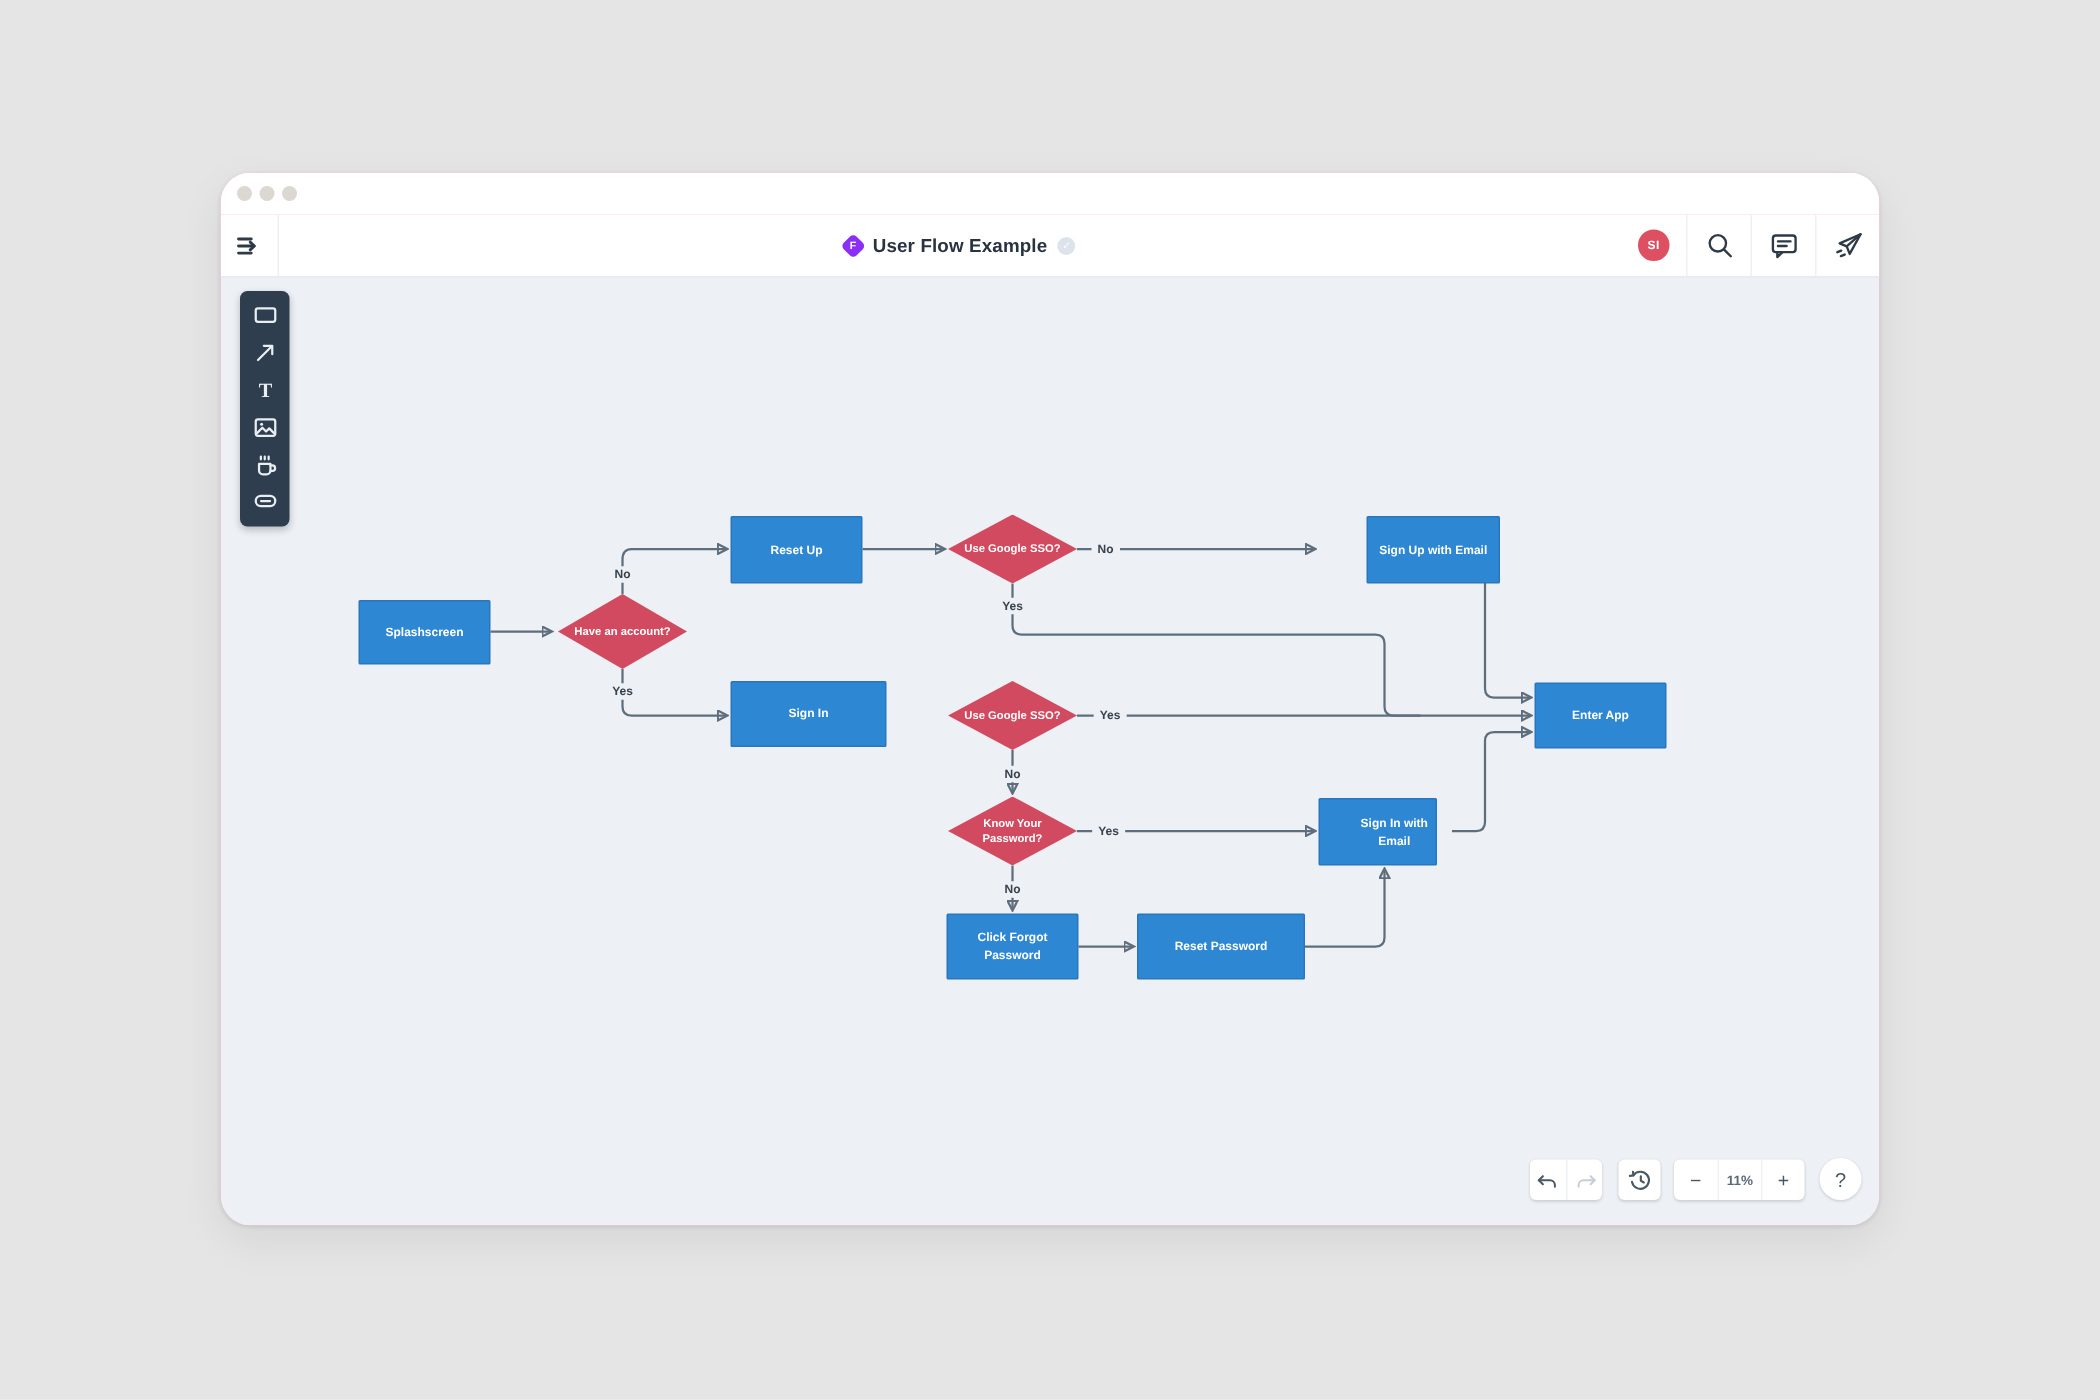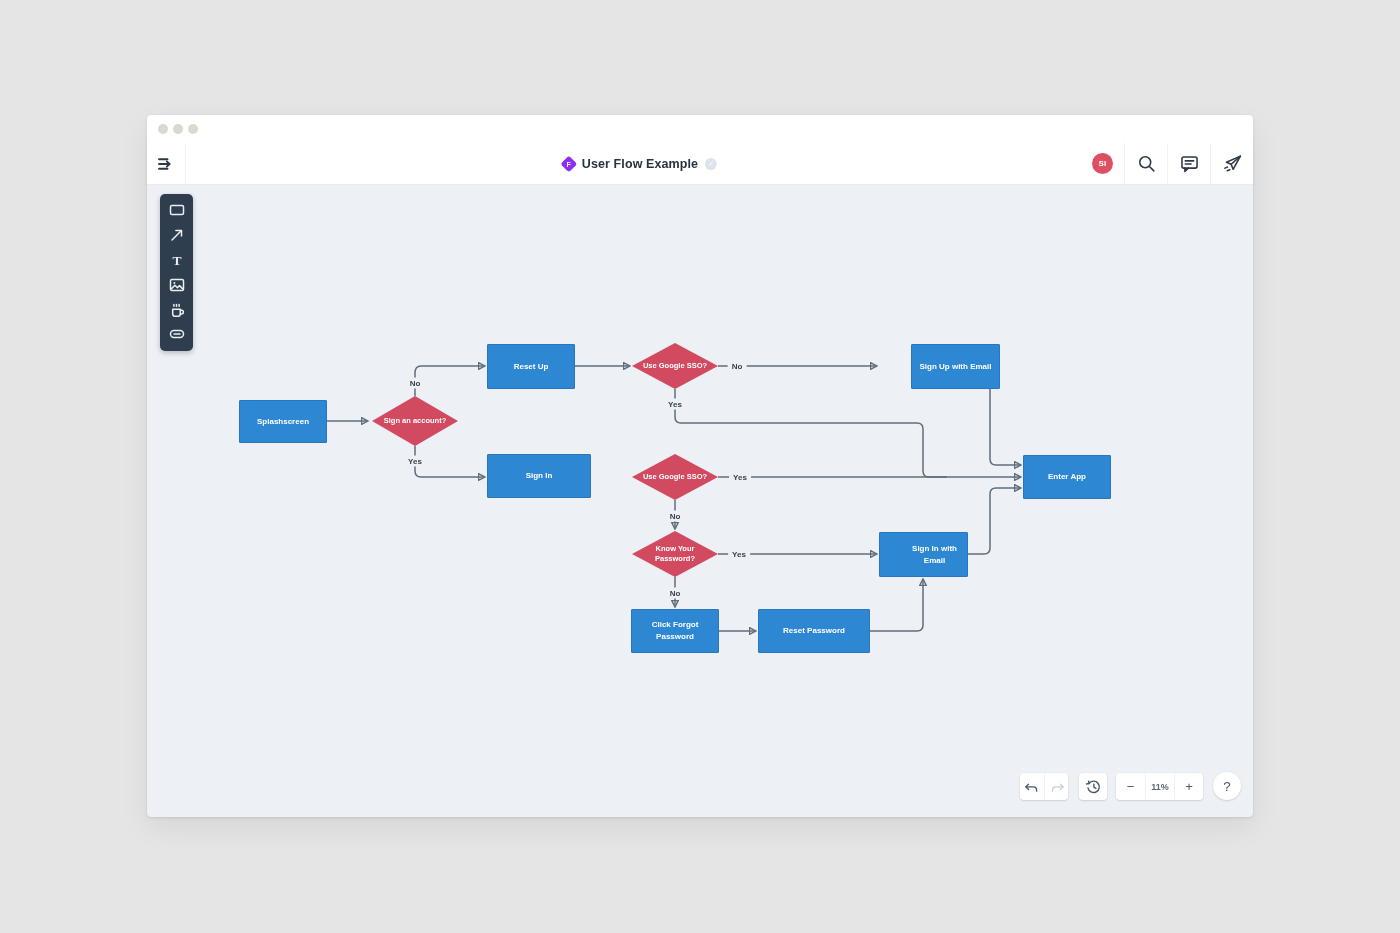--- a/index.html
+++ b/index.html
@@ -6,21 +6,21 @@
   html, body { width: 1400px; height: 933px; }
   body {
     background: #e5e5e6;
     font-family: "Liberation Sans", sans-serif;
     position: relative;
     overflow: hidden;
   }
   .window {
     position: absolute; left: 147px; top: 115px;
     width: 1106px; height: 702px;
-    background: #f9a8d4; border-radius: 4px;
+    background: #f9a8d4; border-radius: 20px;
     box-shadow: 0 1px 3px rgba(0,0,0,.10), 0 10px 30px rgba(0,0,0,.07);
     overflow: hidden;
   }
   
   .titlebar { height: 28px; display: flex; align-items: center; padding-left: 11px; gap: 5px; background: #fff; }
   .dot { width: 10px; height: 10px; border-radius: 50%; background: #dbd8d2; }
   
   .header { position: relative; height: 42px; background: #fff; border-bottom: 1px solid #e9ebee; }
   .menu-btn {
     position: absolute; left: 0; top: 0; width: 39px; height: 100%;
@@ -221,41 +221,41 @@
             <path d="M7 10h6"></path>
           </svg>
         </button>
       </div>
 
     <div id="nodes-layer">
         <div class="node process" style="left: 92px; top: 215px; width: 88px; height: 43px;">
           <span>Splashscreen</span>
         </div>
         <div class="node decision" style="left: 225px; top: 211px; width: 86px; height: 50px;">
-          <span>Sign an account?</span>
+          <span>Have an account?</span>
         </div>
         <div class="node process" style="left: 340px; top: 159px; width: 88px; height: 45px;">
           <span>Reset Up</span>
         </div>
         <div class="node decision" style="left: 485px; top: 158px; width: 86px; height: 46px;">
           <span>Use Google SSO?</span>
         </div>
         <div class="node process" style="left: 764px; top: 159px; width: 89px; height: 45px;">
           <span>Sign Up with Email</span>
         </div>
         <div class="node process" style="left: 340px; top: 269px; width: 104px; height: 44px;">
           <span>Sign In</span>
         </div>
         <div class="node decision" style="left: 485px; top: 269px; width: 86px; height: 46px;">
           <span>Use Google SSO?</span>
         </div>
         <div class="node decision" style="left: 485px; top: 346px; width: 86px; height: 46px;">
           <span>Know Your Password?</span>
         </div>
-        <div class="node process" style="left: 732px; top: 347px; width: 89px; height: 45px; padding-left: 22px;">
+        <div class="node process" style="left: 732px; top: 347px; width: 79px; height: 45px; padding-left: 22px;">
           <span>Sign In with Email</span>
         </div>
         <div class="node process" style="left: 484px; top: 424px; width: 88px; height: 44px;">
           <span>Click Forgot Password</span>
         </div>
         <div class="node process" style="left: 611px; top: 424px; width: 112px; height: 44px;">
           <span>Reset Password</span>
         </div>
         <div class="node process" style="left: 876px; top: 270px; width: 88px; height: 44px;">
           <span>Enter App</span>

